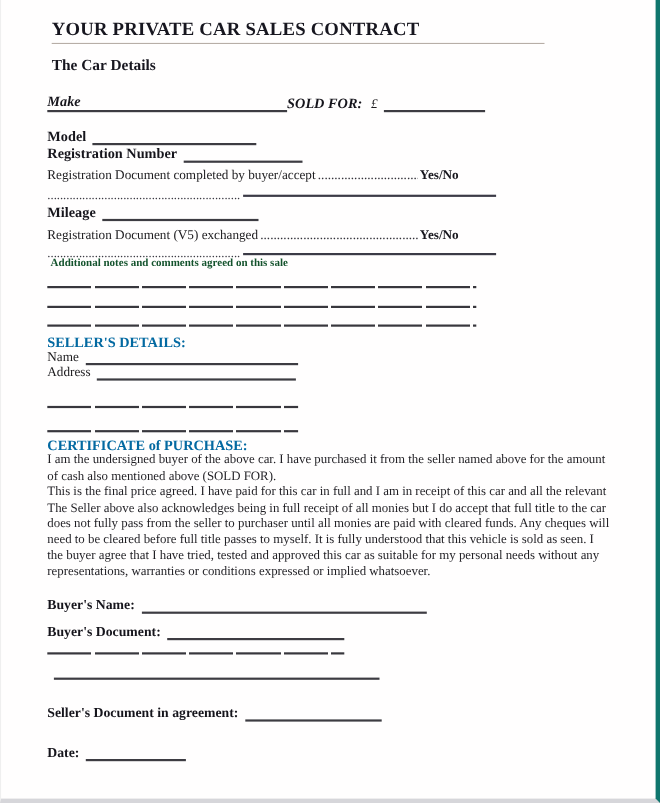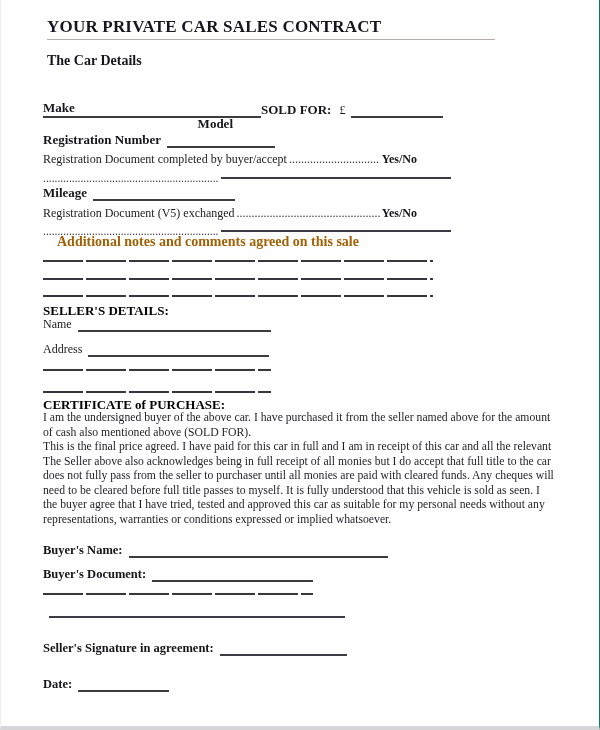--- a/index.html
+++ b/index.html
@@ -1,65 +1,65 @@
 <!DOCTYPE html>
 <html><head>
 <meta charset="utf-8">
 <style>
   html,body{margin:0;padding:0;background:#ffffff;}
   .page{
     position:relative;width:600px;height:730px;box-sizing:border-box;
     background:#fffefe;overflow:hidden;
     font-family:"Liberation Serif","DejaVu Serif",serif;color:#1c1b1e;
-    border-left:1px solid #efefef;border-right:1px solid #0f766e;
+    border-left:1px solid #efefef;border-right:4px solid #0f766e;
     border-bottom:4px solid #d6d6da;
   }
   .abs{position:absolute;left:42px;}
   .row{position:absolute;left:42px;display:flex;align-items:flex-end;}
   .b{font-weight:bold;color:#16151c;}
   .doc-title{top:17px;left:46px;font-size:17px;font-weight:bold;letter-spacing:.2px;color:#17161f;}
   .title-rule{top:39px;left:46px;width:448px;height:1px;background:#b7aea7;}
   .h-car{top:53px;left:46px;font-size:14px;font-weight:bold;color:#17161f;}
   .lbl{font-size:13px;}
   .small{font-size:12px;}
   .fill{flex:1;border-bottom:2px solid #3d3c42;margin-left:6px;}
   .cell-underline{display:flex;align-items:flex-end;border-bottom:2px solid #3d3c42;}
   .dots{flex:1;overflow:hidden;white-space:nowrap;font-size:12px;color:#33323a;margin:0 2px;}
   .divider-row{position:absolute;left:42px;width:408px;display:flex;align-items:center;height:12px;}
   .divider-dots{width:176px;overflow:hidden;white-space:nowrap;font-size:11.5px;line-height:11px;color:#3a3942;}
   .divider-line{width:230px;height:2px;background:#3b3a46;margin-left:2px;}
   .rule2{position:absolute;left:42px;height:2px;
     background:repeating-linear-gradient(90deg,#38373d 0 40px,rgba(0,0,0,0) 40px 43px);}
-  .note-h{top:234px;left:56px;font-size:14px;font-weight:bold;color:#a16207;}
-  .sec-h{font-size:13px;font-weight:bold;color:#000000;}
+  .note-h{top:234px;left:45px;font-size:10px;font-weight:bold;color:#14532d;}
+  .sec-h{font-size:13px;font-weight:bold;color:#0369a1;}
   .cert-text{top:411px;left:42px;width:535px;font-size:11.7px;line-height:14.5px;color:#201f24;}
   .cert-text div{white-space:nowrap;}
   .blbl{font-size:12.5px;font-weight:bold;color:#16151c;}
 </style>
 </head>
 <body>
 
 <div class="page">
 
   <div class="abs doc-title">YOUR PRIVATE CAR SALES CONTRACT</div>
   <div class="abs title-rule"></div>
 
   <div class="abs h-car">The Car Details</div>
 
-  <div class="row" style="top:100px;width:408px;">
+  <div class="row" style="top:84px;width:408px;font-style:italic;">
     <div class="cell-underline" style="width:218px;">
       <span class="lbl b">Make</span>
       <span style="flex:1;"></span>
     </div>
     <span class="lbl b" style="">SOLD FOR:</span>
     <span class="small" style="margin-left:8px;">£</span>
     <span class="fill" style="max-width:92px;"></span>
   </div>
 
-  <div class="row" style="top:116px;width:190px;flex-direction:column;">
+  <div class="row" style="top:116px;width:190px;">
     <span class="lbl b">Model</span>
     <span class="fill"></span>
   </div>
 
   <div class="row" style="top:132px;width:232px;">
     <span class="lbl b">Registration Number</span>
     <span class="fill"></span>
   </div>
 
   <div class="row" style="top:152px;width:374px;">
@@ -94,21 +94,21 @@
   <div class="rule2" style="top:260px;width:390px;"></div>
   <div class="rule2" style="top:278px;width:390px;"></div>
   <div class="rule2" style="top:295px;width:390px;"></div>
 
   <div class="abs sec-h" style="top:303px;">SELLER'S DETAILS:</div>
 
   <div class="row" style="top:317px;width:228px;">
     <span class="small">Name</span>
     <span class="fill"></span>
   </div>
-  <div class="row" style="top:342px;width:226px;">
+  <div class="row" style="top:331px;width:226px;">
     <span class="small">Address</span>
     <span class="fill"></span>
   </div>
   <div class="rule2" style="top:369px;width:228px;"></div>
   <div class="rule2" style="top:391px;width:228px;"></div>
 
   <div class="abs sec-h" style="top:397px;">CERTIFICATE of PURCHASE:</div>
 
   <div class="abs cert-text">
     <div>I am the undersigned buyer of the above car. I have purchased it from the seller named above for the amount</div>
@@ -130,21 +130,21 @@
     <span class="blbl">Buyer's Document:</span>
     <span class="fill"></span>
   </div>
   <div class="rule2" style="top:593px;width:270px;"></div>
 
   <div class="row" style="top:616px;width:302px;">
     <span class="fill"></span>
   </div>
 
   <div class="row" style="top:641px;width:304px;">
-    <span class="blbl">Seller's Signature in agreement:</span>
+    <span class="blbl">Seller's Document in agreement:</span>
     <span class="fill"></span>
   </div>
 
   <div class="row" style="top:677px;width:126px;">
     <span class="blbl">Date:</span>
     <span class="fill"></span>
   </div>
 
 </div>
 

